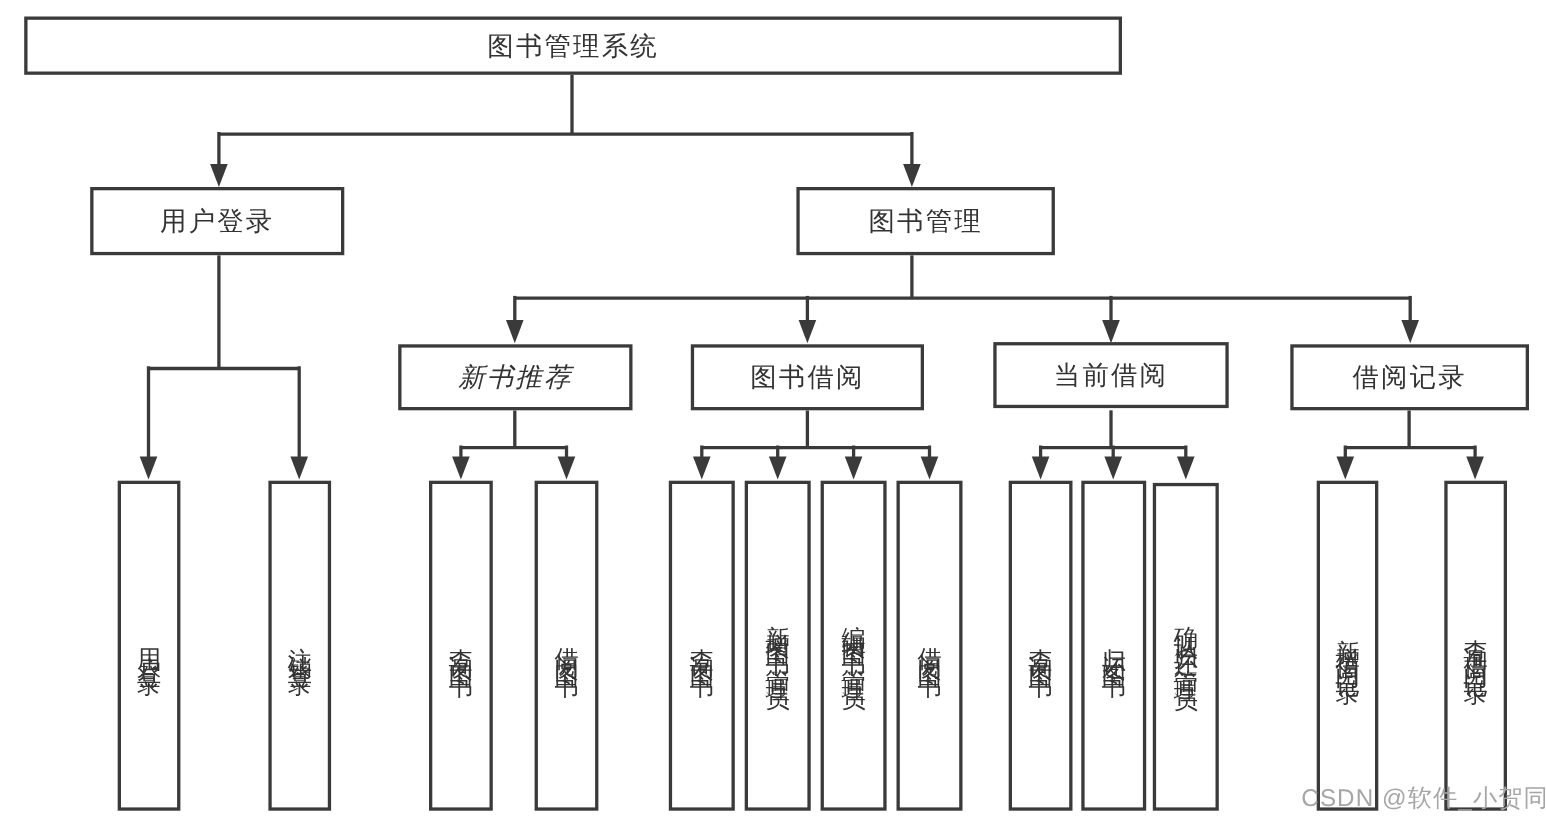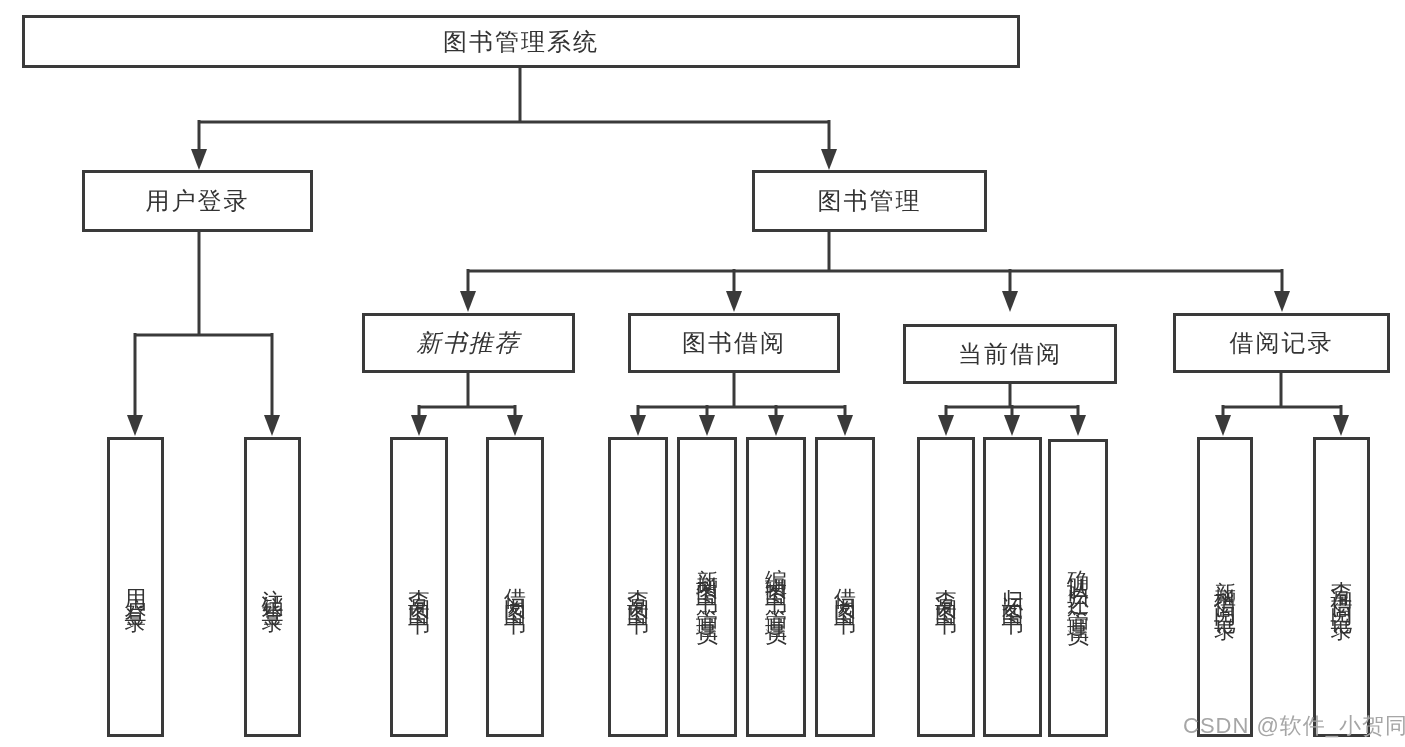--- a/index.html
+++ b/index.html
@@ -148,31 +148,31 @@
     </g>
   </svg>
 
   <div class="box" style="left:22px; top:15px; width:998px; height:53px;">
     <span class="hlabel">图书管理系统</span>
   </div>
 
   <div class="box" style="left:82px; top:170px; width:231px; height:62px;">
     <span class="hlabel">用户登录</span>
   </div>
-  <div class="box" style="left:752px; top:170px; width:235px; height:62px;">
+  <div class="box" style="left:724px; top:170px; width:235px; height:62px;">
     <span class="hlabel">图书管理</span>
   </div>
 
   <div class="box" style="left:362px; top:313px; width:213px; height:60px;font-style:italic;">
     <span class="hlabel">新书推荐</span>
   </div>
   <div class="box" style="left:628px; top:313px; width:212px; height:60px;">
     <span class="hlabel">图书借阅</span>
   </div>
-  <div class="box" style="left:903px; top:324px; width:214px; height:60px;text-align:right;">
+  <div class="box" style="left:903px; top:311px; width:214px; height:60px;text-align:right;">
     <span class="hlabel">当前借阅</span>
   </div>
   <div class="box" style="left:1173px; top:313px; width:217px; height:60px;">
     <span class="hlabel">借阅记录</span>
   </div>
 
   <div class="box" style="left:107px; top:437px; width:57px; height:300px;">
     <span class="vlabel">用户登录</span>
   </div>
   <div class="box" style="left:244px; top:437px; width:57px; height:300px;">

